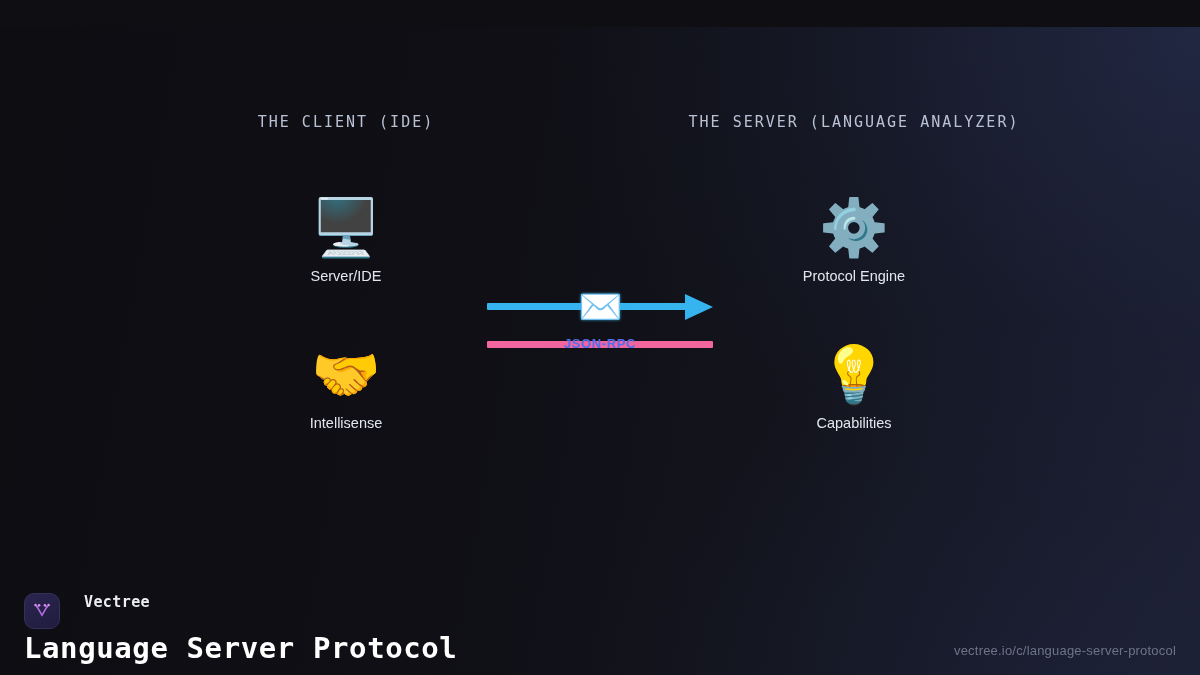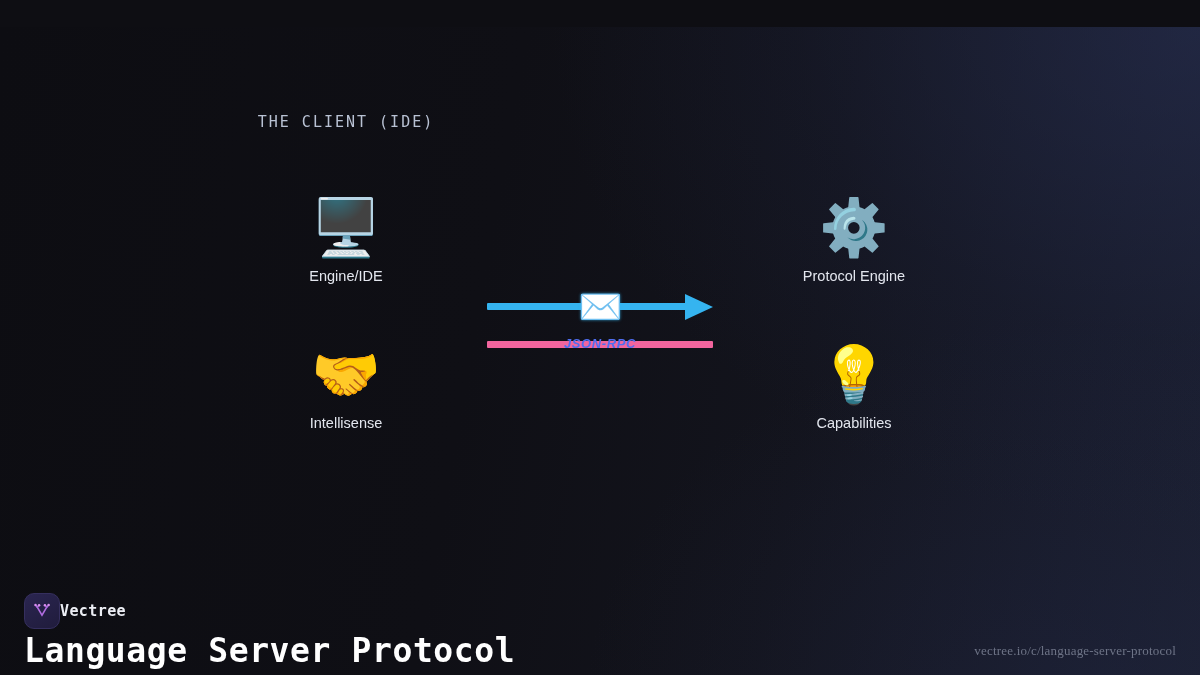--- a/index.html
+++ b/index.html
@@ -120,38 +120,36 @@
     position: absolute;
     left: 0;
     top: 47px;
     width: 226px;
     text-align: center;
     font-size: 13px;
     font-weight: bold;
     letter-spacing: 0.6px;
     color: #4f6ef0;
     font-family: "Liberation Sans", sans-serif;
-    font-style: italic;
   }
 
   
   #footer {
     position: absolute;
     left: 0;
     bottom: 0;
     width: 1200px;
     height: 120px;
   }
   #brand {
     position: absolute;
     left: 24px;
     top: 11px;
     display: flex;
-    align-items: center;
-    gap: 0;
+    gap: 24px;
   }
   #brand-logo {
     width: 34px;
     height: 34px;
     border-radius: 10px;
     background: linear-gradient(150deg, #2a2550 0%, #201c3c 100%);
     border: 1px solid #352f5e;
     display: flex;
     align-items: center;
     justify-content: center;
@@ -161,31 +159,31 @@
     font-size: 15px;
     font-weight: bold;
     color: #eceef4;
     letter-spacing: 0.4px;
   }
   #deck-title {
     position: absolute;
     left: 24px;
     top: 49px;
     font-family: "DejaVu Sans Mono", "Liberation Mono", monospace;
-    font-size: 33px;
+    font-size: 29px;
     font-weight: bold;
     color: #ffffff;
     letter-spacing: 0.6px;
     white-space: nowrap;
   }
   #deck-url {
     position: absolute;
     right: 24px;
     top: 61px;
-    font-family: Liberation Serif, serif;
+    font-family: Liberation Sans, sans-serif;
     font-size: 13px;
     color: #6e7487;
     letter-spacing: 0.2px;
   }
   #progress-track {
     position: absolute;
     left: 0;
     bottom: 0;
     width: 1200px;
     height: 6px;
@@ -200,24 +198,25 @@
     background: rgba(255,255,255,0.035);
   }
 </style>
 </head>
 <body>
 
 <div id="slide">
 
   <div class="col-header" id="client-header">THE CLIENT (IDE)</div>
 
+  <div class="col-header" id="server-header">THE SERVER (LANGUAGE ANALYZER)</div>
 
   <div class="node" id="node-editor">
     <span class="glyph">🖥️</span>
-    <span class="node-label">Engine/IDE</span>
+    <span class="node-label">Server/IDE</span>
   </div>
 
   <div class="node" id="node-capabilities">
     <span class="glyph">🤝</span>
     <span class="node-label">Intellisense</span>
   </div>
 
   <div class="node" id="node-analysis">
     <span class="glyph">⚙️</span>
     <span class="node-label">Protocol Engine</span>

